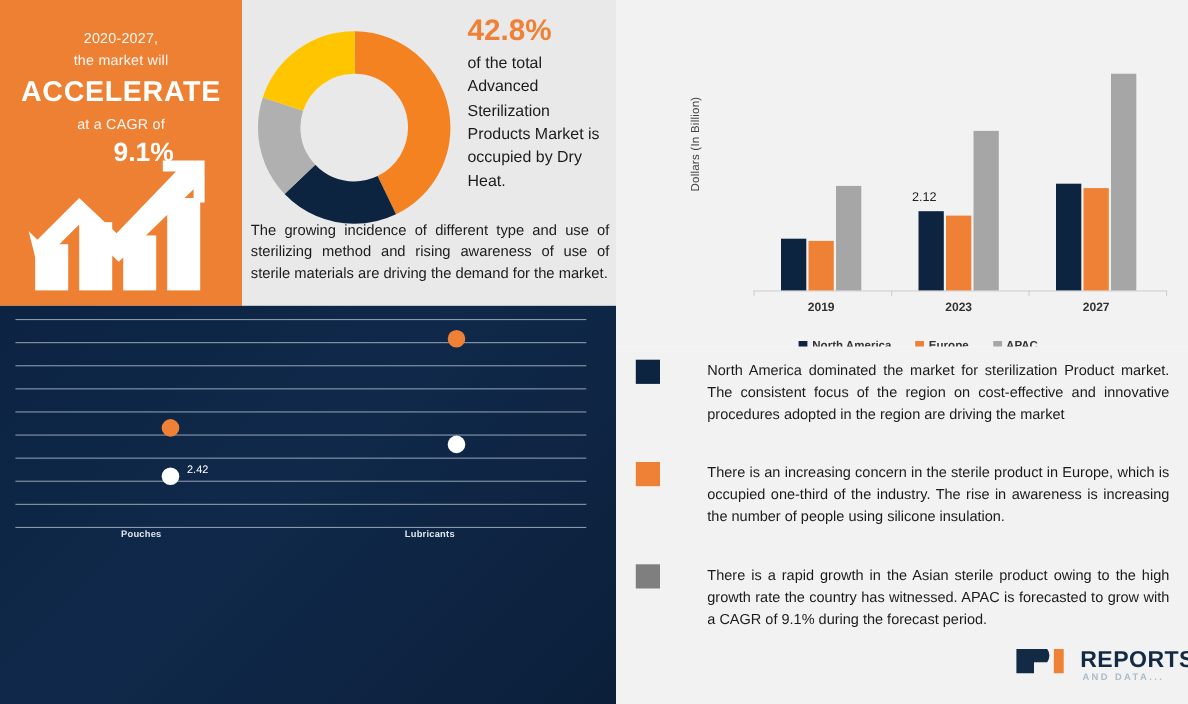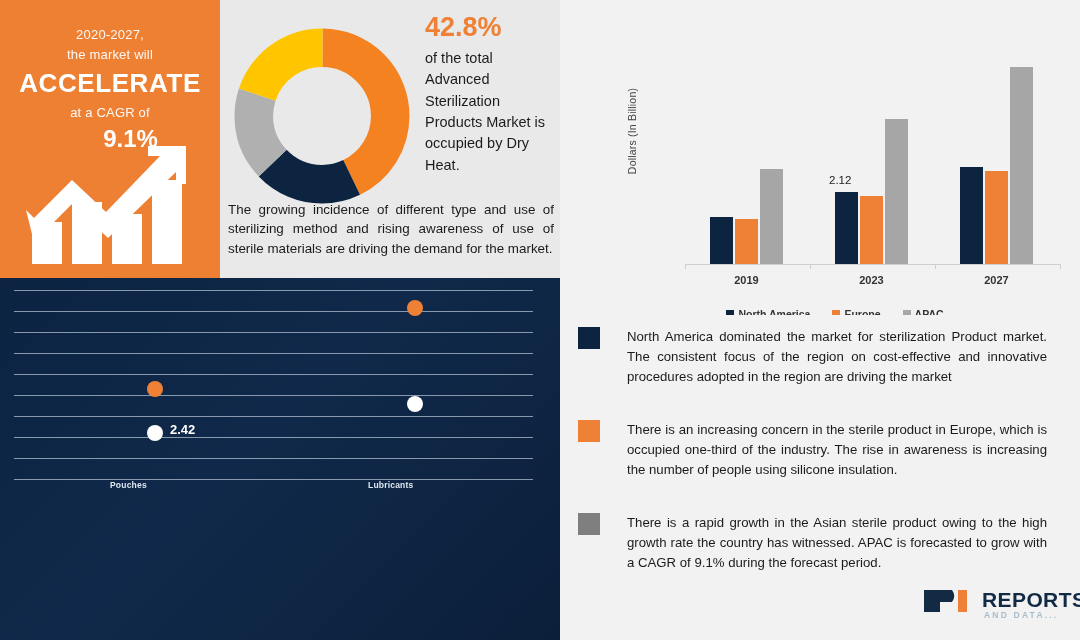--- a/index.html
+++ b/index.html
@@ -80,33 +80,33 @@
     position:absolute;left:0;top:278px;width:560px;height:362px;
     background:linear-gradient(135deg,#0c2342 0%,#10294a 45%,#0b1f3a 100%);
     overflow:hidden;
   }
   .dot-plot{position:absolute;left:14px;top:8px;width:532px;height:200px;}
   .gline{position:absolute;left:0;width:519px;height:1px;background:#b9c6d6;opacity:.72;}
   .dot{position:absolute;width:16px;height:16px;border-radius:50%;}
   .dot.y2019{background:#ffffff;}
   .dot.y2027{background:#ef8136;}
   .dot-value{
-    position:absolute;font-size:13px;font-weight:bold;color:#ffffff;
+    position:absolute;font-size:10px;font-weight:normal;color:#ffffff;
   }
   .xcat{
     position:absolute;font-size:8.5px;font-weight:bold;color:#dfe7f0;
     text-align:left;letter-spacing:.2px;
   }
 
   
   .right-bottom{
     position:absolute;left:560px;top:315px;width:520px;height:325px;
     background:#f2f2f2;
   }
-  .note{position:absolute;display:flex;gap:0;}
+  .note{position:absolute;display:flex;gap:16px;}
   .note-sw{width:22px;height:22px;flex:0 0 22px;}
   .note-body{
     width:420px;margin-left:27px;
     font-size:13.2px;color:#1b1b1b;line-height:1.52;text-align:justify;
   }
   .logo{position:absolute;left:922px;top:588px;width:145px;height:40px;}
   .logo-word{
     position:absolute;left:60px;top:0px;font-size:21px;font-weight:bold;
     color:#132a45;letter-spacing:.4px;
   }

